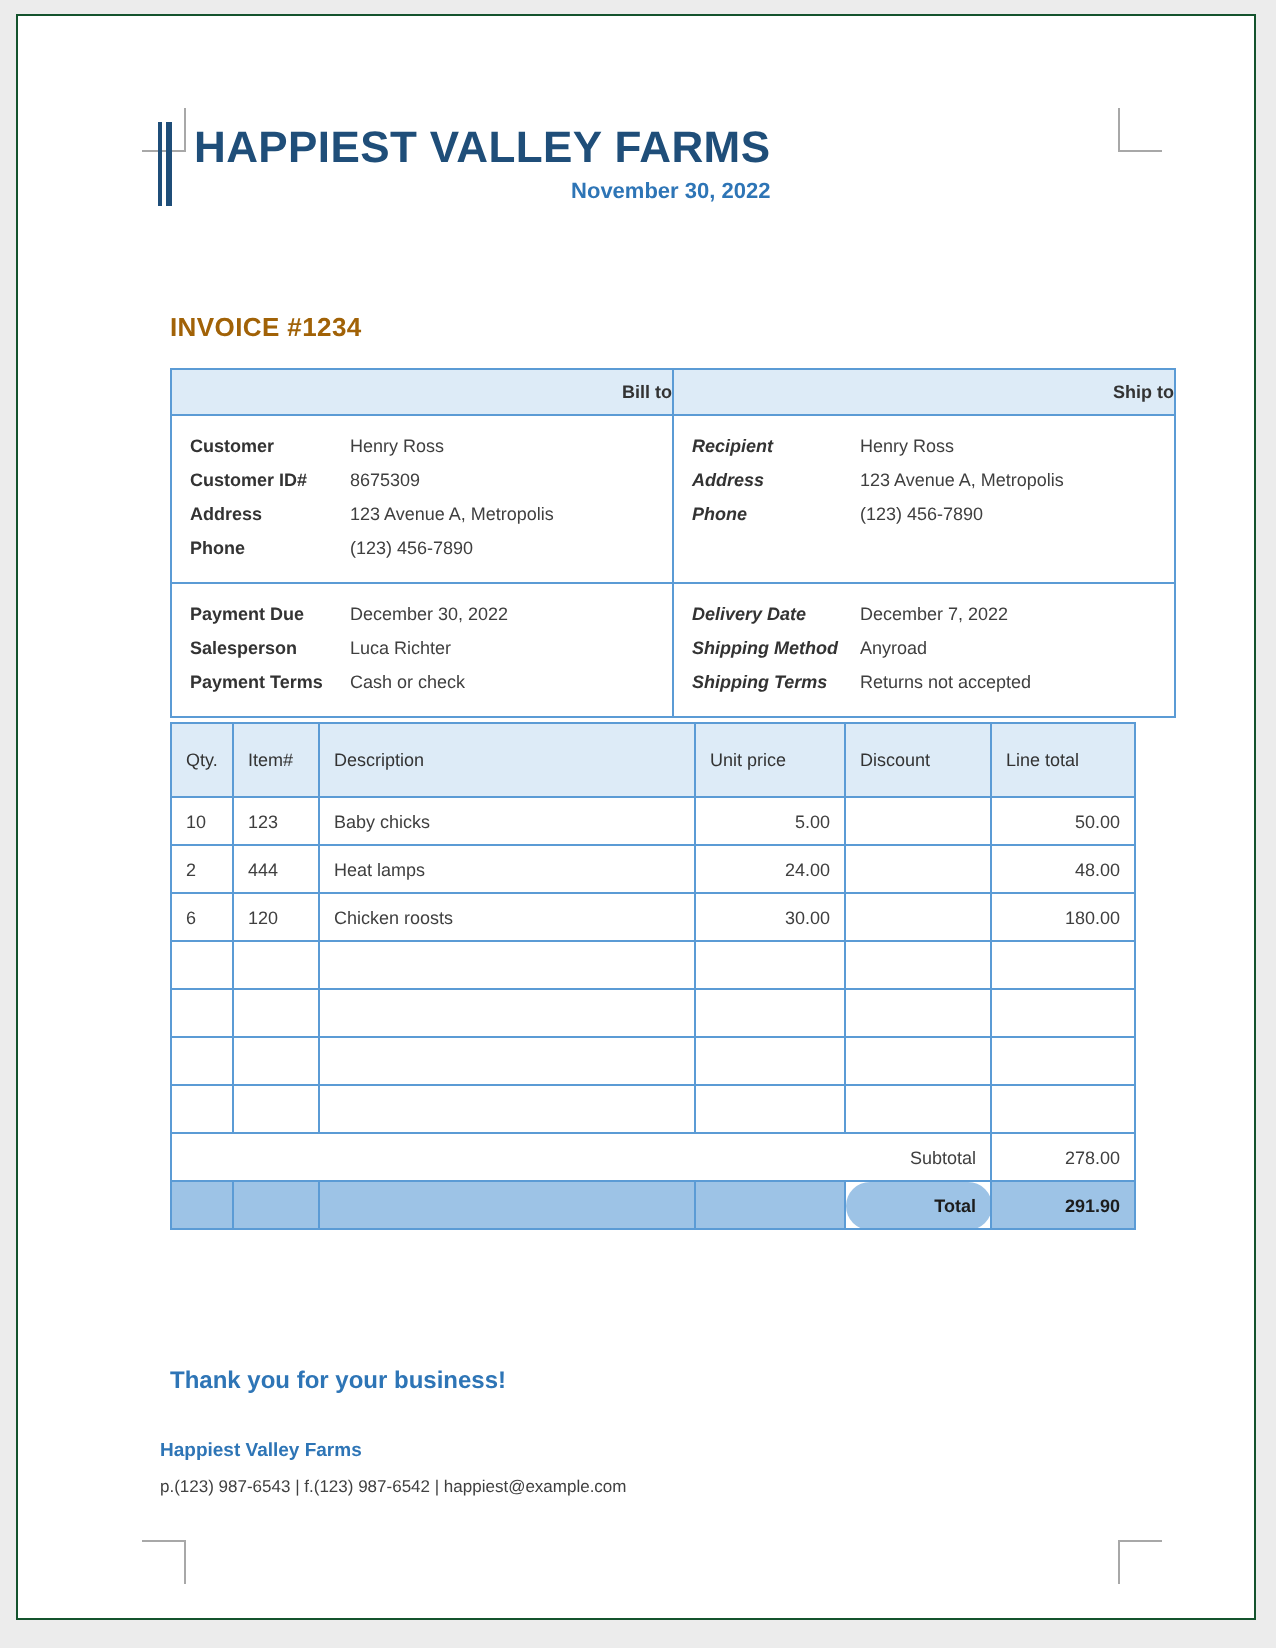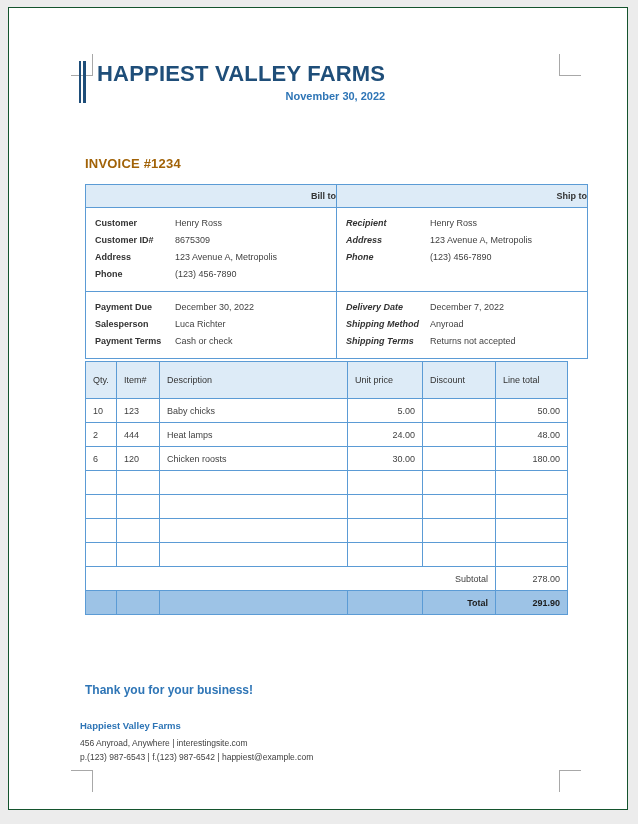--- a/index.html
+++ b/index.html
@@ -166,21 +166,21 @@
   .items td.sum-label {
     text-align: right;
     font-weight: normal;
     color: #3f3f3f;
   }
   .items tr.total-row td {
     background: #9dc3e6;
     font-weight: bold;
     color: #1c1c1c;
   }
-  .items tr.total-row td.sum-label { text-align: right; }
+  .items tr.total-row td.sum-label { text-align: right; border-radius: 12px; }
   .items tr.total-row td.num-r { text-align: right; }
 
   .thanks {
     position: absolute;
     left: 76px;
     top: 655px;
     font-size: 12px;
     font-weight: bold;
     color: #2e75b6;
     margin-top: 20px;
@@ -412,19 +412,18 @@
             <td class="sum-label">Total</td>
             <td class="num-r">291.90</td>
           </tr>
         </tbody>
       </table>
 
       <div class="thanks">Thank you for your business!</div>
 
       <div class="foot-name">Happiest Valley Farms</div>
       <div class="foot-lines">
-        <div>456 Anyroad, Anywhere | interestingsite.com</div>
         <div>p.(123) 987-6543 |  f.(123) 987-6542  |  happiest@example.com</div>
       </div>
 
     </div>
   </div>
 </div>
 
 </body></html>

